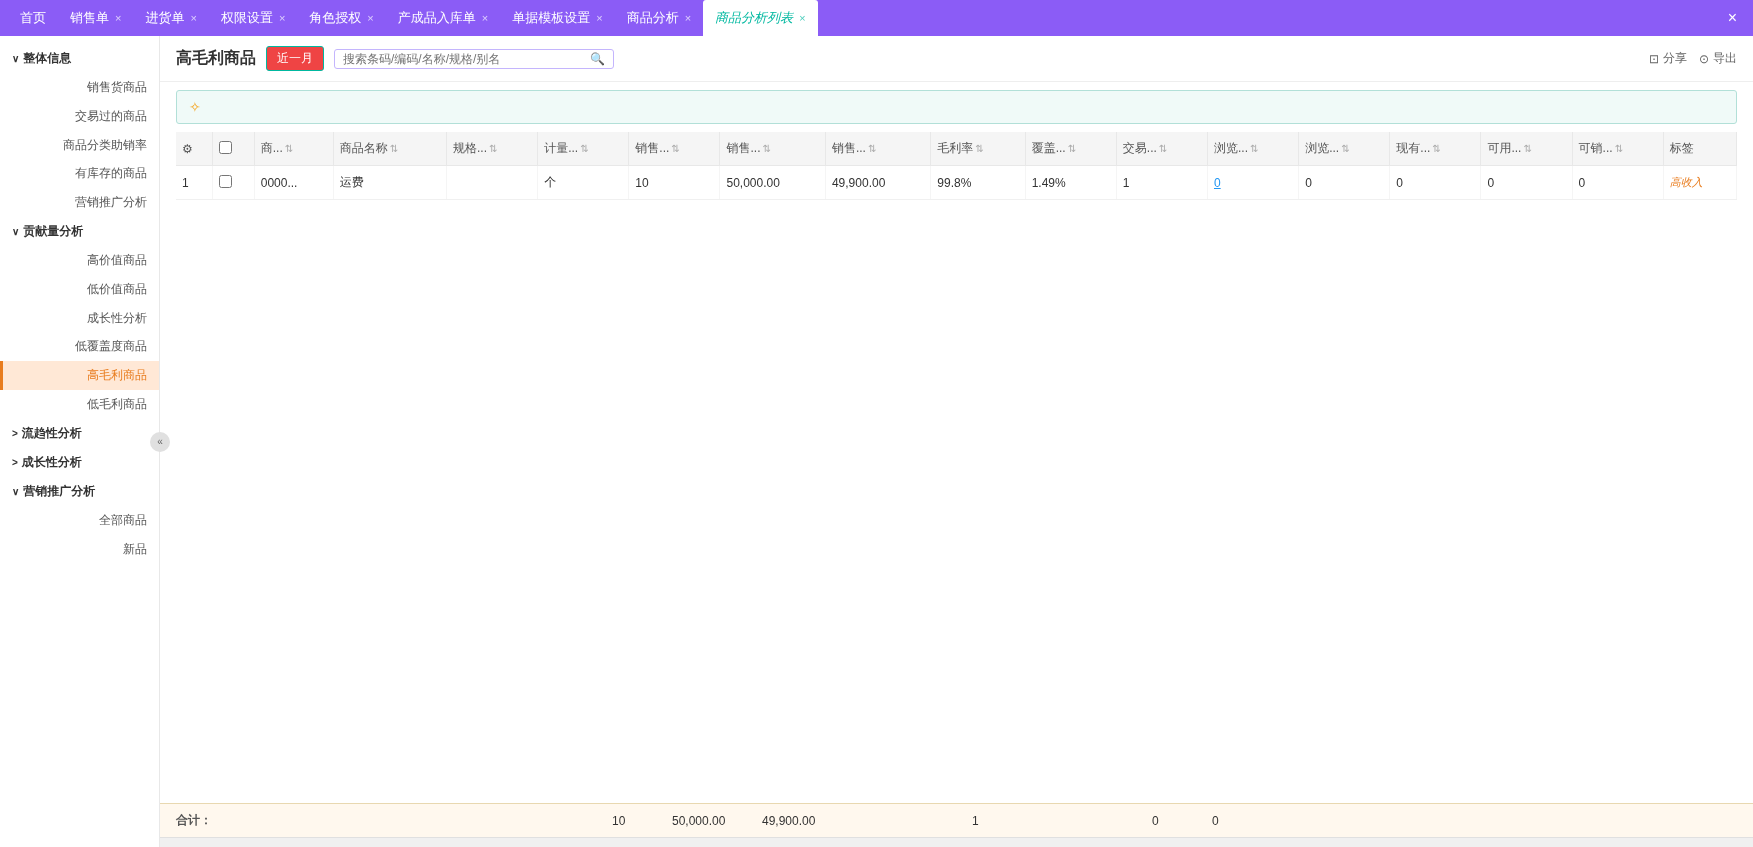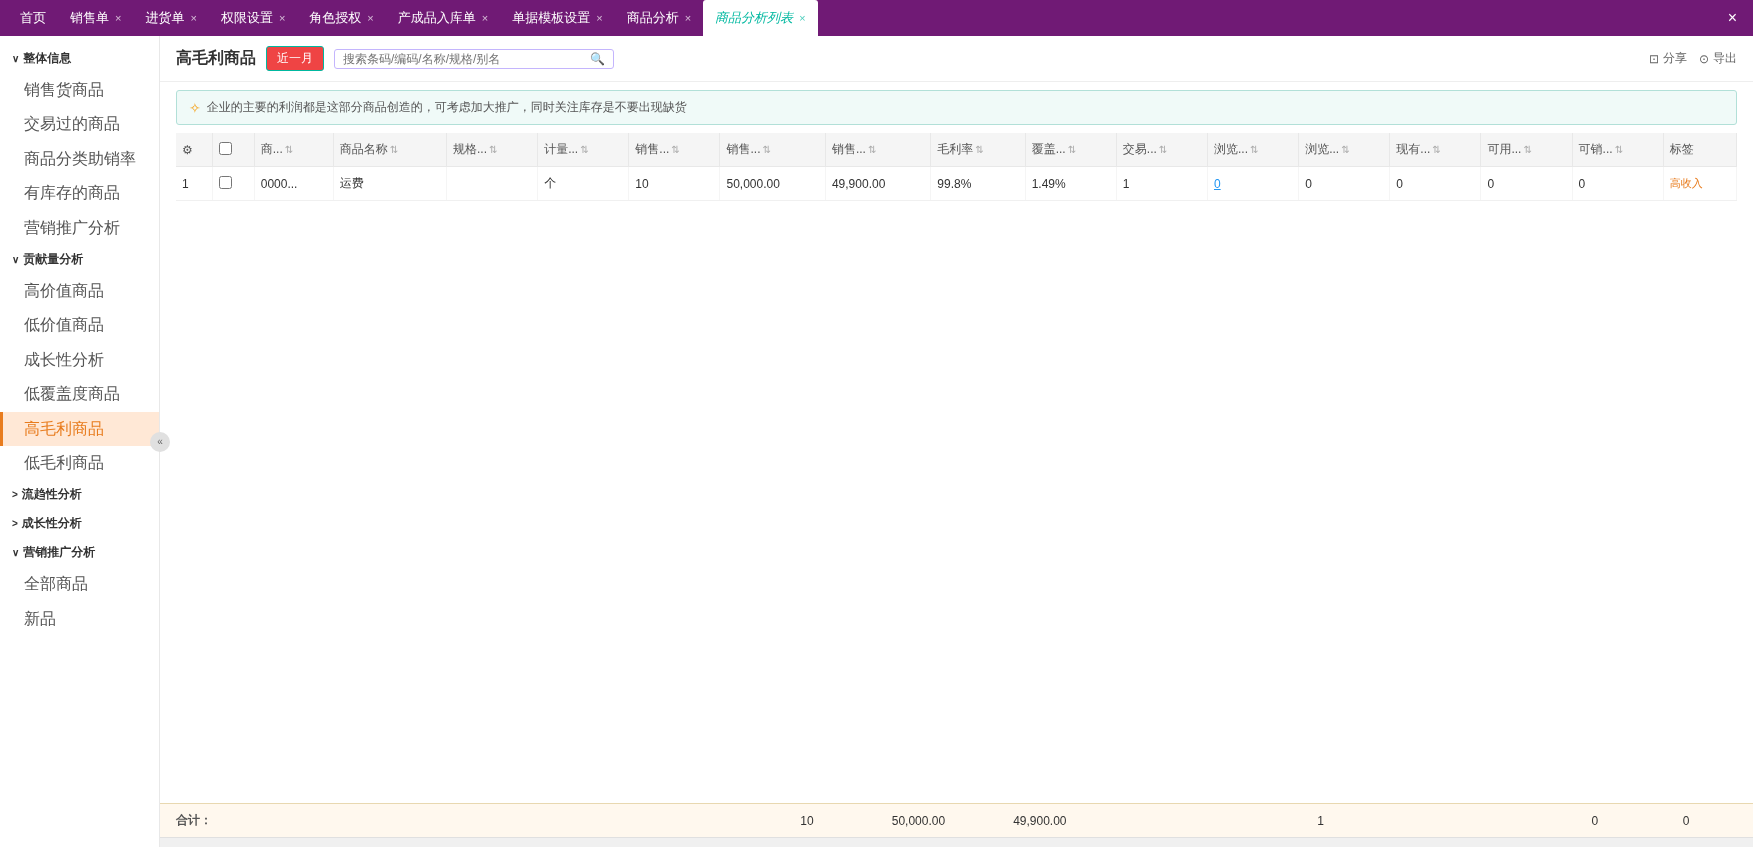--- a/index.html
+++ b/index.html
@@ -1,20 +1,20 @@
 <!DOCTYPE html>
 <html><head>
   <meta charset="utf-8">
   <style>
     * { box-sizing: border-box; margin: 0; padding: 0; font-family: 'Microsoft YaHei', Arial, sans-serif; font-size: 12px; }
     body { background: #f0f0f0; overflow: hidden; }
 
     
     .top-nav {
-      background: #701a75;
+      background: #8b5cf6;
       display: flex;
       align-items: center;
       height: 36px;
       padding: 0 8px;
       color: #fff;
     }
     .top-nav .nav-item {
       padding: 0 12px;
       height: 36px;
       display: flex;
@@ -63,22 +63,23 @@
       color: #333;
       font-weight: bold;
       cursor: pointer;
       font-size: 12px;
     }
     .sidebar-group-title .arrow { margin-right: 4px; font-size: 10px; }
     .sidebar-item {
       padding: 6px 12px 6px 24px;
       color: #555;
       cursor: pointer;
-      font-size: 16px;
+      font-size: 12px;
       line-height: 1.4;
+      text-align: right;
     }
     .sidebar-item.active { background: #ffe8d6; color: #e87c1e; border-left: 3px solid #e87c1e; padding-left: 21px; }
 
     
     .content-area {
       flex: 1;
       display: flex;
       flex-direction: column;
       overflow: hidden;
       background: #fff;
@@ -182,32 +183,31 @@
       gap: 2px;
     }
     th .sort-icon { color: #aaa; font-size: 10px; }
     td {
       padding: 8px 6px;
       border-bottom: 1px solid #f0f0f0;
       border-right: 1px solid #f5f5f5;
       color: #333;
       white-space: nowrap;
     }
-    .tag-high { color: #e87c1e; font-size: 11px; }
+    .tag-high { color: #e87c1e; font-size: 11px; font-style: italic; }
     .link-cell { color: #2196f3; text-decoration: underline; cursor: pointer; }
 
     
     .total-bar {
       background: #fff8ee;
       border-top: 1px solid #e8d8b0;
       padding: 8px 16px;
       display: flex;
       align-items: center;
       gap: 0;
-      justify-content: space-between;
     }
     .total-label { color: #555; font-weight: bold; width: 120px; }
     .total-cell { padding: 0 6px; color: #333; }
 
     
     .scrollbar-area {
       height: 10px;
       background: #f0f0f0;
       border-top: 1px solid #e0e0e0;
     }
@@ -312,21 +312,20 @@
         </div>
         <div class="header-action-btn">
           <span>⊙</span>
           <span>导出</span>
         </div>
       </div>
     </div>
 
     <div class="info-banner">
       <span class="info-icon">✧</span>
-      <span>企业的主要的利润都是这部分商品创造的，可考虑加大推广，同时关注库存是不要出现缺货</span>
     </div>
 
     <div class="table-container">
       <table>
         <thead id="table-head">
             <tr>
               <th><span style="cursor: pointer;">⚙</span></th>
               <th><input type="checkbox" style=""></th>
               <th>
                 <div class="col-header">

